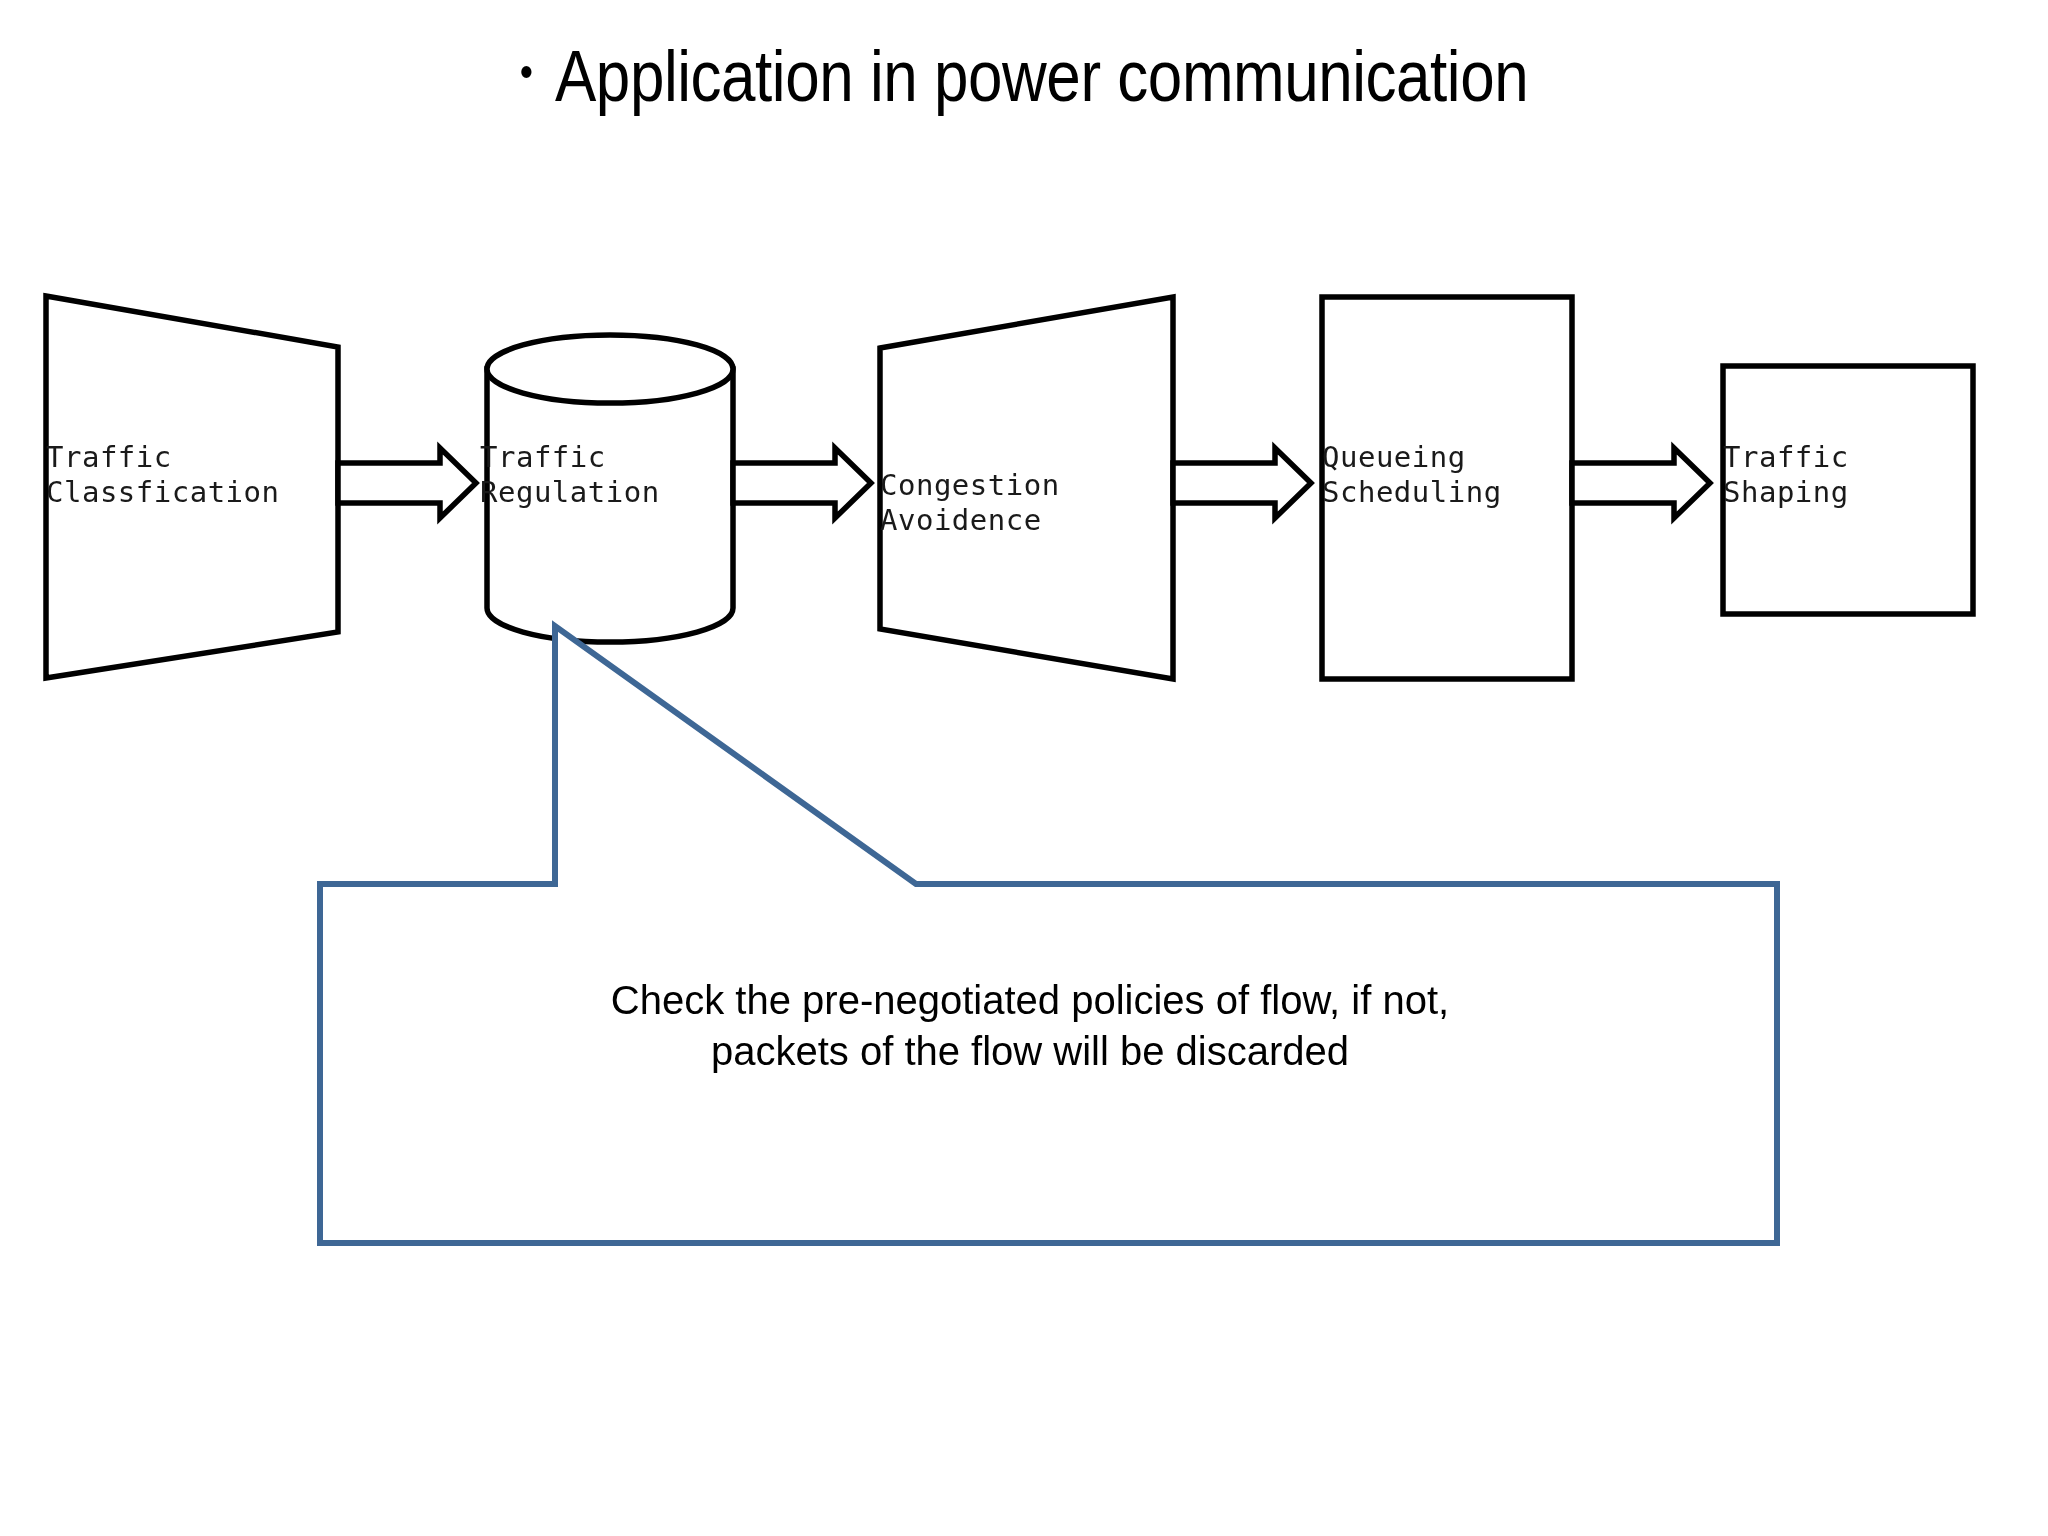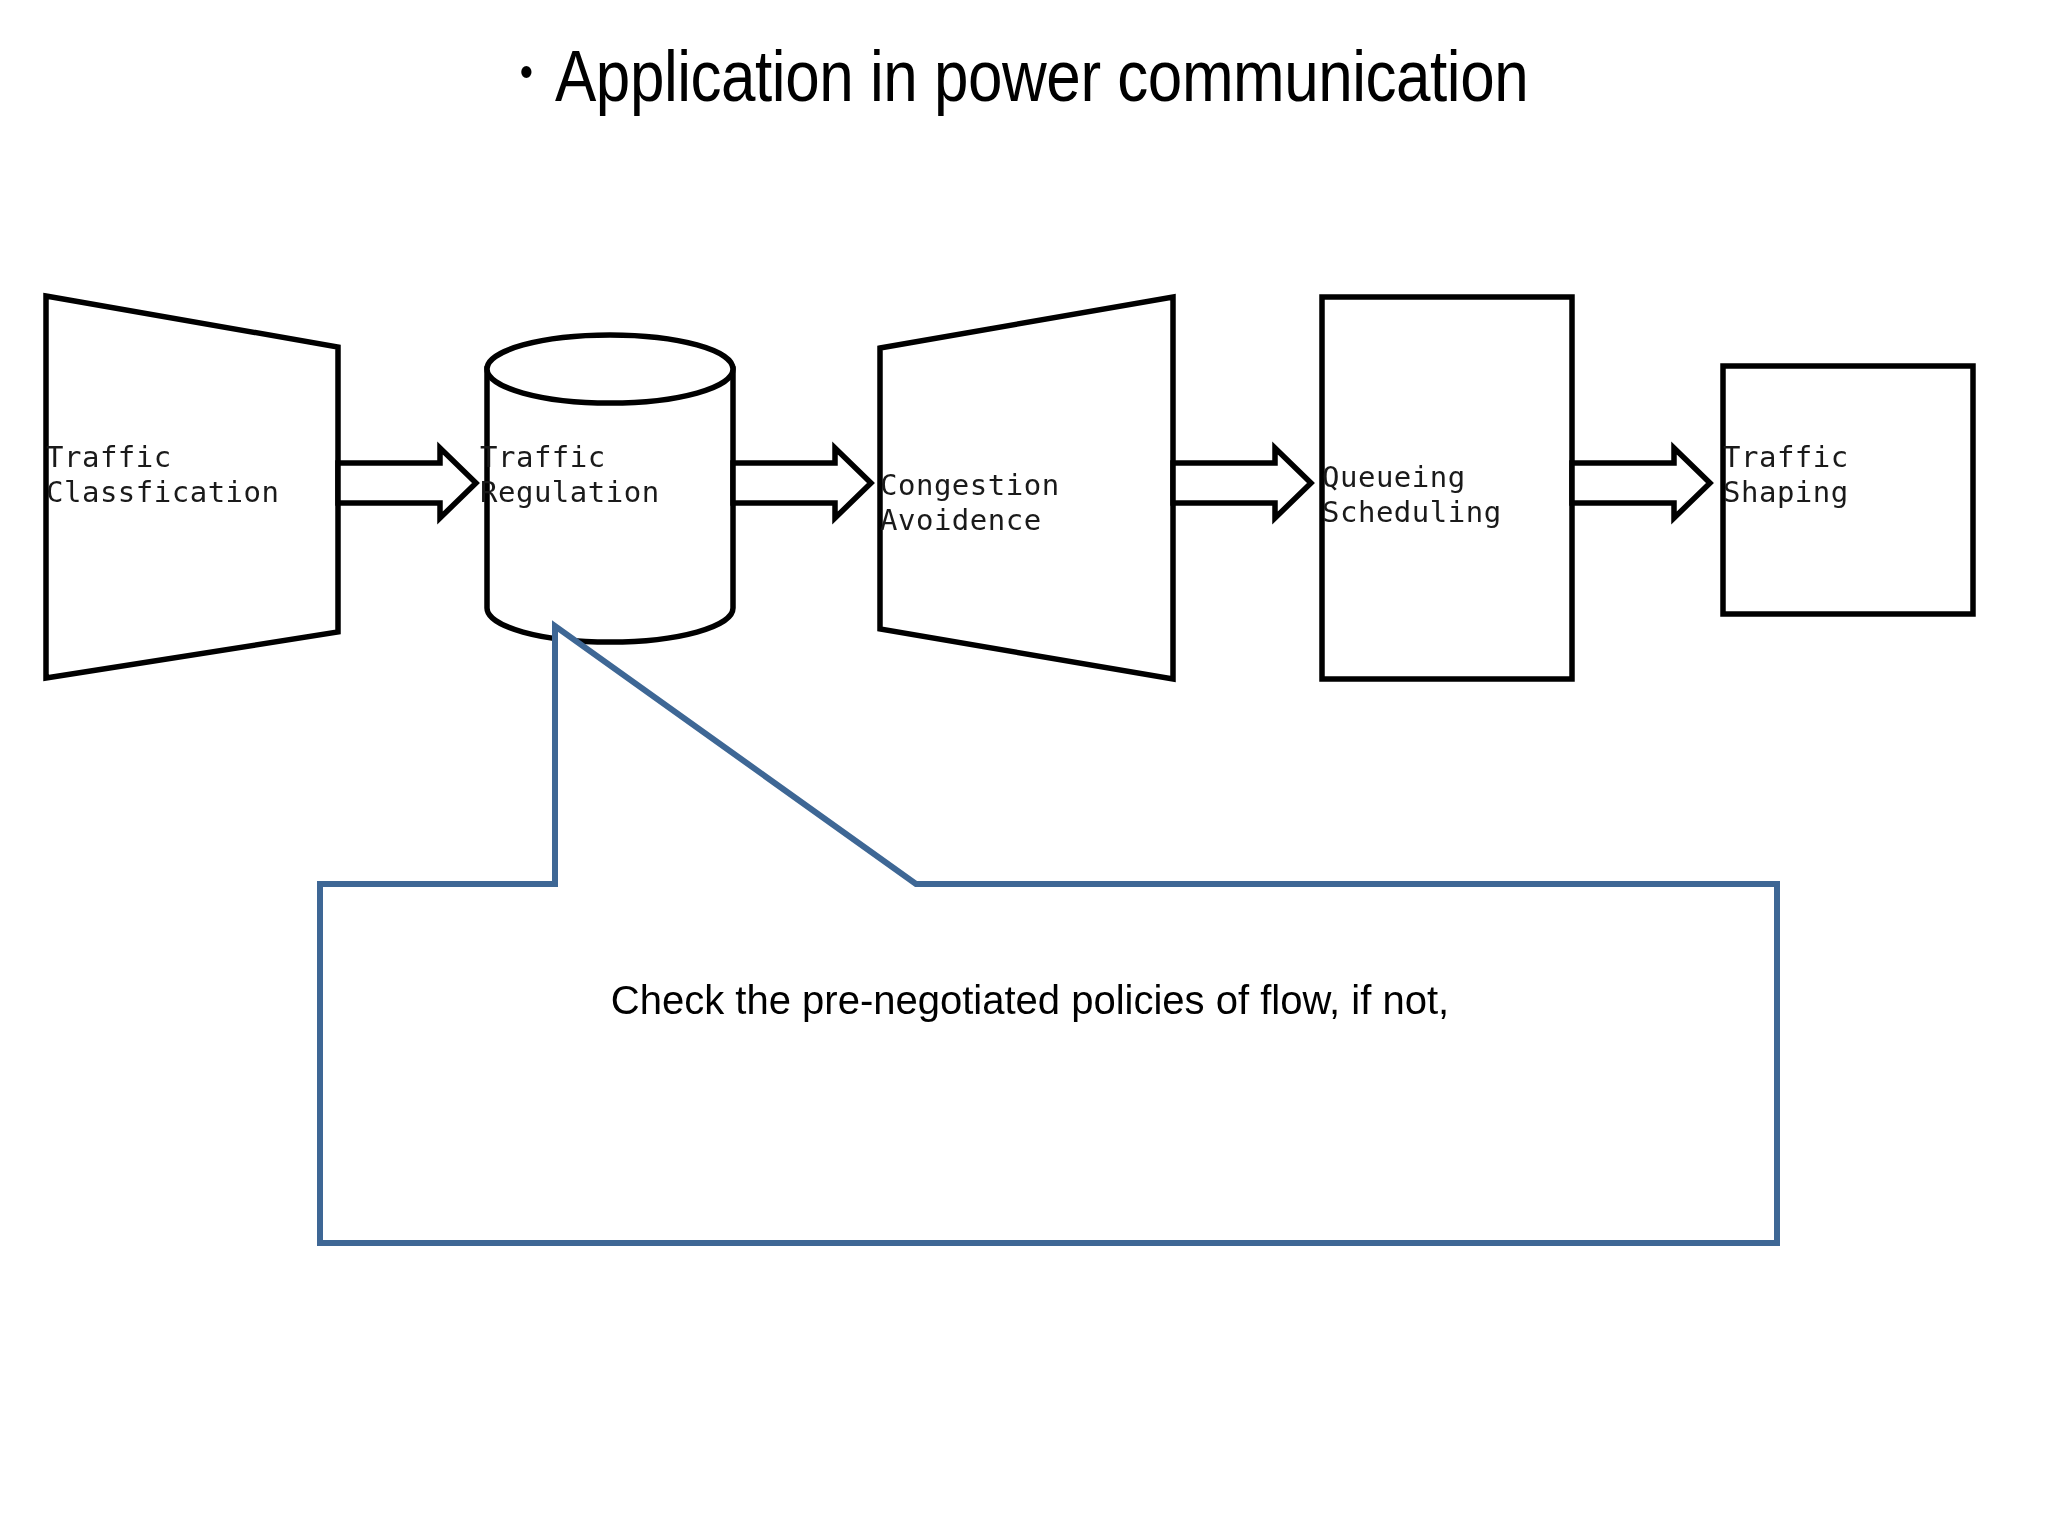--- a/index.html
+++ b/index.html
@@ -115,21 +115,22 @@
 
 <div class="node-label" style="left:46px; top:440px; width:292px;">Traffic
 Classfication</div>
 
 <div class="node-label" style="left:480px; top:440px; width:260px;">Traffic
 Regulation</div>
 
 <div class="node-label" style="left:880px; top:468px; width:293px;">Congestion
 Avoidence</div>
 
-<div class="node-label" style="left:1322px; top:460px; width:250px;">Queueing
+<div class="node-label" style="left:1322px; top:440px; width:250px;">Queueing
 Scheduling</div>
 
 <div class="node-label" style="left:1723px; top:440px; width:250px;">Traffic
 Shaping</div>
 
 <div id="callout-text">
   <div>Check the pre-negotiated policies of flow, if not,</div>
+  <div>packets of the flow will be discarded</div>
 </div>
 
 </body></html>

